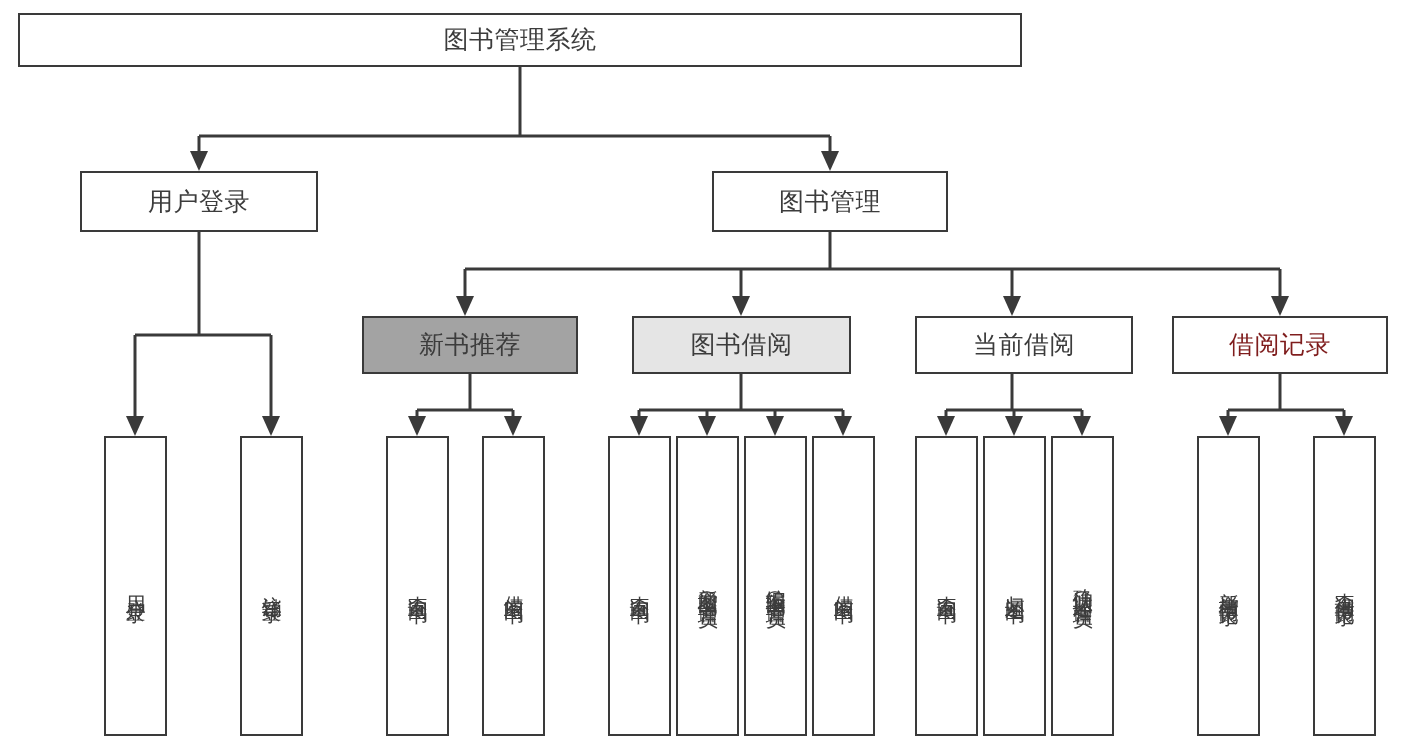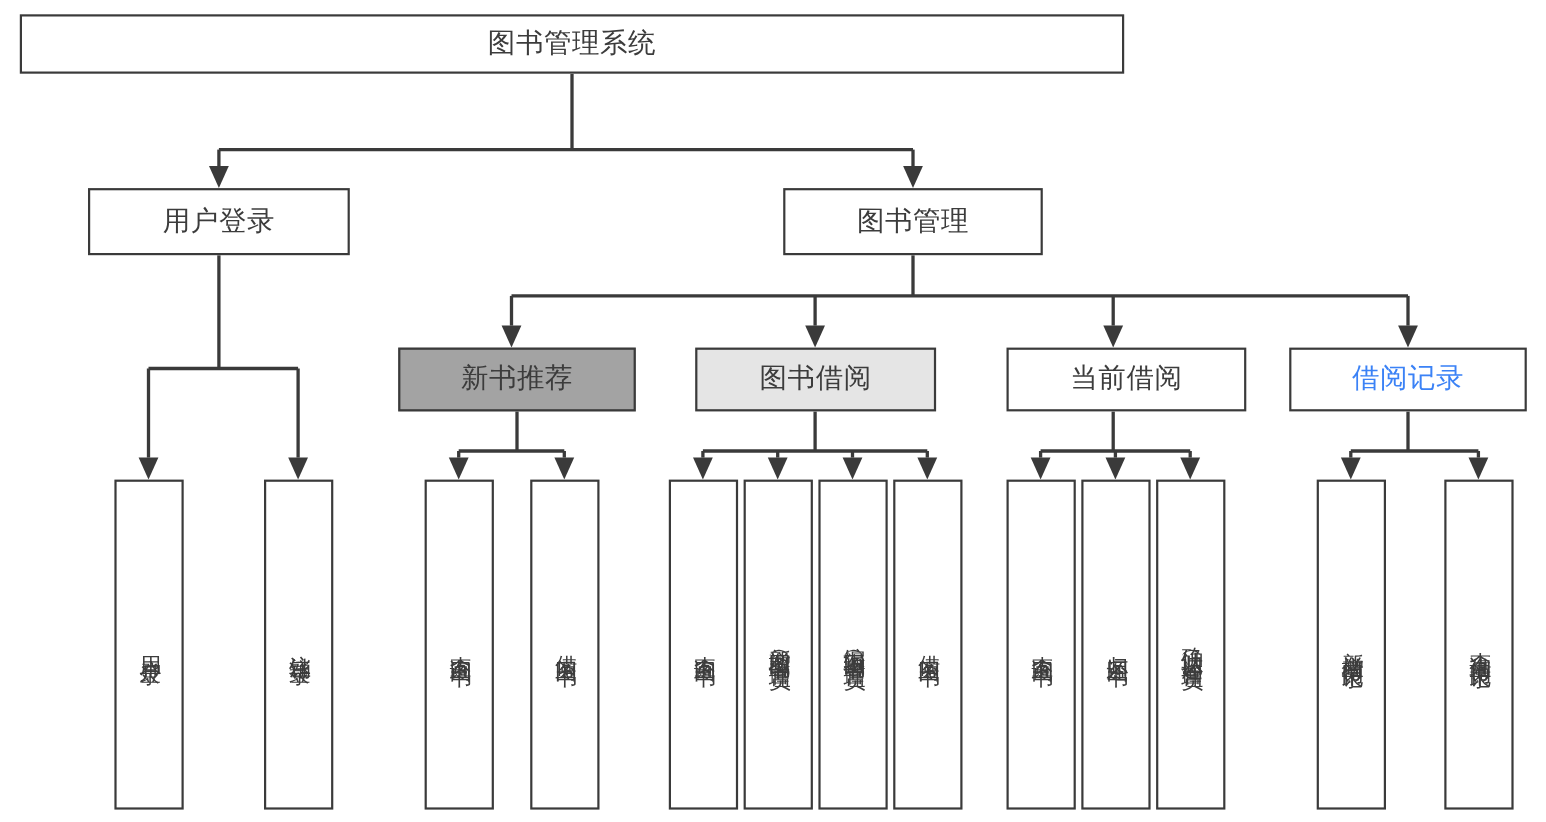--- a/index.html
+++ b/index.html
@@ -139,21 +139,21 @@
       <div class="node-box horizontal" style="left: 362px; top: 316px; width: 216px; height: 58px; border-color: rgb(58, 58, 58); background: #a3a3a3;">
         <span class="node-label" style="color: rgb(60, 60, 60);">新书推荐</span>
       </div>
       <div class="node-box horizontal" style="left: 632px; top: 316px; width: 219px; height: 58px; border-color: rgb(58, 58, 58); background: #e5e5e5;">
         <span class="node-label" style="color: rgb(60, 60, 60);">图书借阅</span>
       </div>
       <div class="node-box horizontal" style="left: 903px; top: 316px; width: 218px; height: 58px; border-color: rgb(58, 58, 58); background: rgb(255, 255, 255); margin-left: 12px;">
         <span class="node-label" style="color: rgb(60, 60, 60);">当前借阅</span>
       </div>
       <div class="node-box horizontal" style="left: 1172px; top: 316px; width: 216px; height: 58px; border-color: rgb(58, 58, 58); background: rgb(255, 255, 255);">
-        <span class="node-label" style="color: #3b82f6;">借阅记录</span>
+        <span class="node-label" style="color: #7f1d1d;">借阅记录</span>
       </div>
       <div class="node-box vertical" style="left: 104px; top: 436px; width: 63px; height: 300px; border-color: rgb(58, 58, 58); background: rgb(255, 255, 255);">
         <span class="node-label" style="color: rgb(60, 60, 60);">用户登录</span>
       </div>
       <div class="node-box vertical" style="left: 240px; top: 436px; width: 63px; height: 300px; border-color: rgb(58, 58, 58); background: rgb(255, 255, 255);">
         <span class="node-label" style="color: rgb(60, 60, 60);">注销登录</span>
       </div>
       <div class="node-box vertical" style="left: 386px; top: 436px; width: 63px; height: 300px; border-color: rgb(58, 58, 58); background: rgb(255, 255, 255);">
         <span class="node-label" style="color: rgb(60, 60, 60);">查询图书</span>
       </div>

